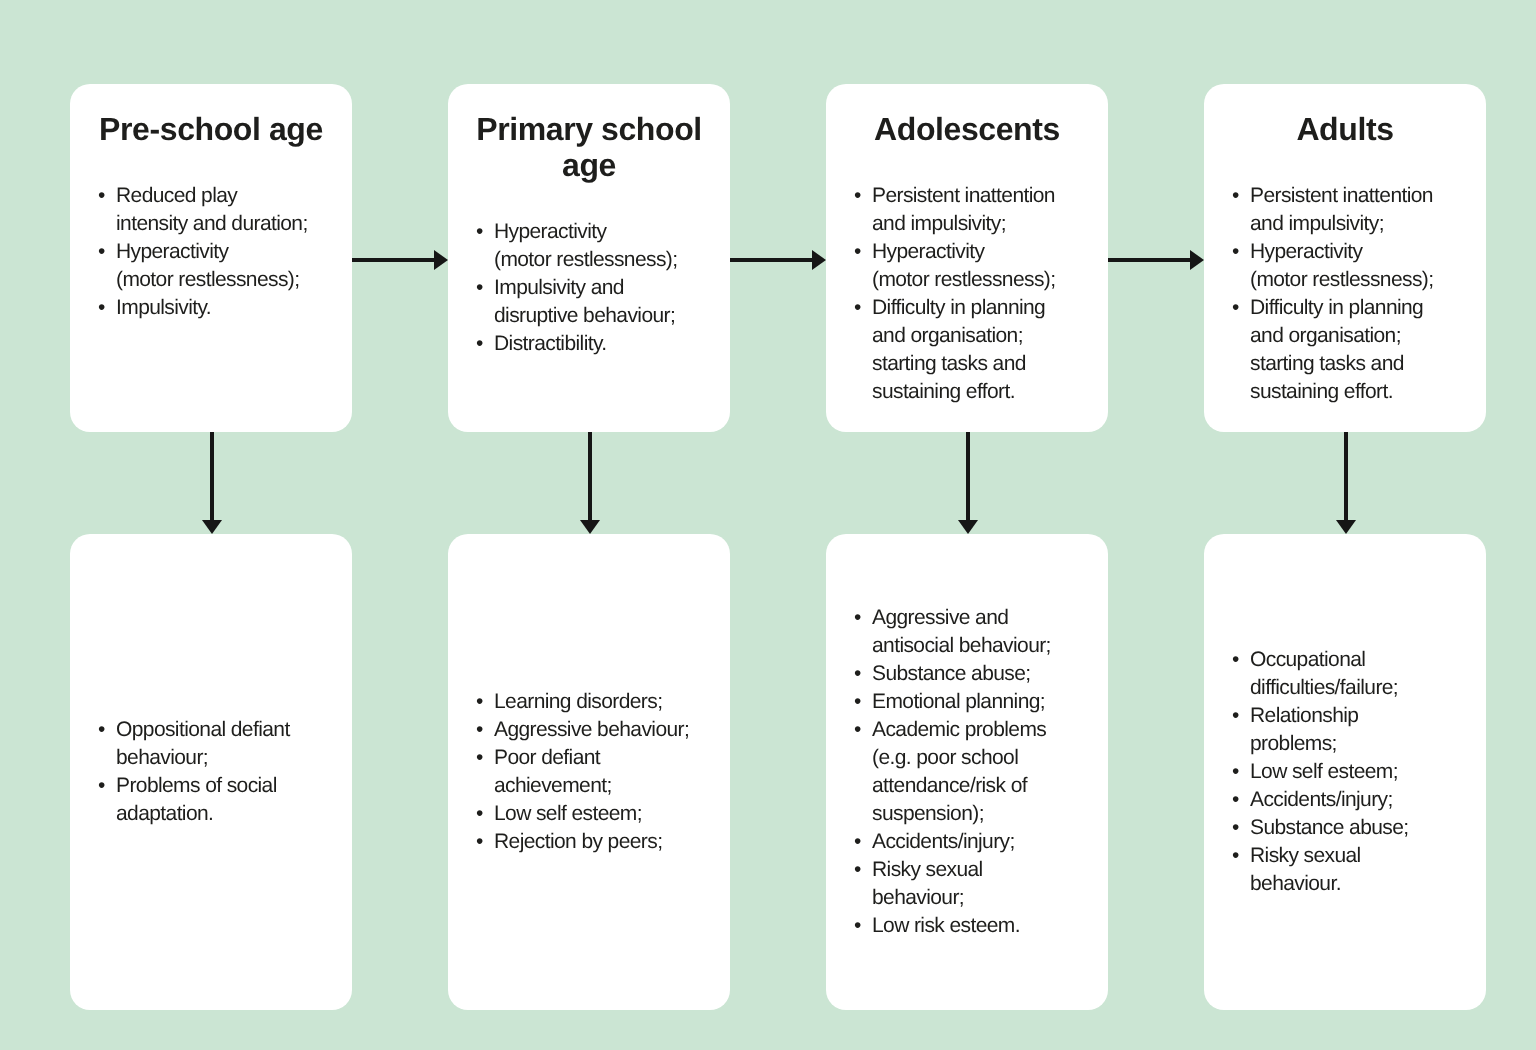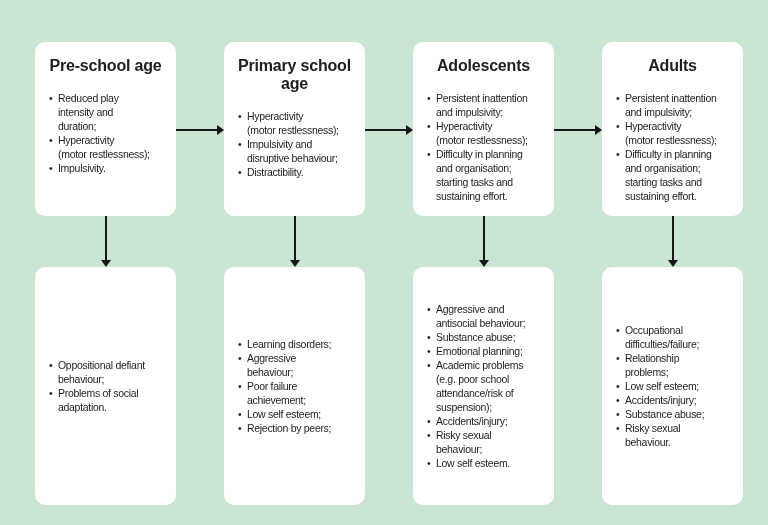--- a/index.html
+++ b/index.html
@@ -24,21 +24,21 @@
     border-radius:10px;
     width:141px;
   }
   .box.top{height:174px;padding:15px 0 0 0;}
   .box-title{
     margin:0 0 16px 0;
     font-size:16px;font-weight:bold;text-align:center;
     letter-spacing:-0.2px;
   }
   .bullets{
-    list-style:none;margin:0;padding:0 23px 0 13px;
+    list-style:none;margin:0;padding:0 9px 0 13px;
     font-size:10.5px;line-height:14px;letter-spacing:-0.3px;
   }
   .bullets li{
     position:relative;padding-left:10px;
     white-space:pre-line;
   }
   .bullets li::before{
     content:"\2022";
     position:absolute;left:1px;top:0;
   }
@@ -116,21 +116,21 @@
       <div class="spacer">
         <div class="v-arrow">
           <span class="v-line"></span>
           <span class="v-head"></span>
         </div>
       </div>
       <section class="box bottom">
         <ul class="bullets">
             <li>Learning disorders;</li>
             <li>Aggressive behaviour;</li>
-            <li>Poor failure
+            <li>Poor defiant
 achievement;</li>
             <li>Low self esteem;</li>
             <li>Rejection by peers;</li>
           </ul>
       </section>
     </div>
 
     <div class="gap">
       <div class="h-arrow">
         <span class="h-line"></span>
@@ -164,21 +164,21 @@
 antisocial behaviour;</li>
             <li>Substance abuse;</li>
             <li>Emotional planning;</li>
             <li>Academic problems
 (e.g. poor school
 attendance/risk of
 suspension);</li>
             <li>Accidents/injury;</li>
             <li>Risky sexual
 behaviour;</li>
-            <li>Low self esteem.</li>
+            <li>Low risk esteem.</li>
           </ul>
       </section>
     </div>
 
     <div class="gap">
       <div class="h-arrow">
         <span class="h-line"></span>
         <span class="h-head"></span>
       </div>
     </div>

